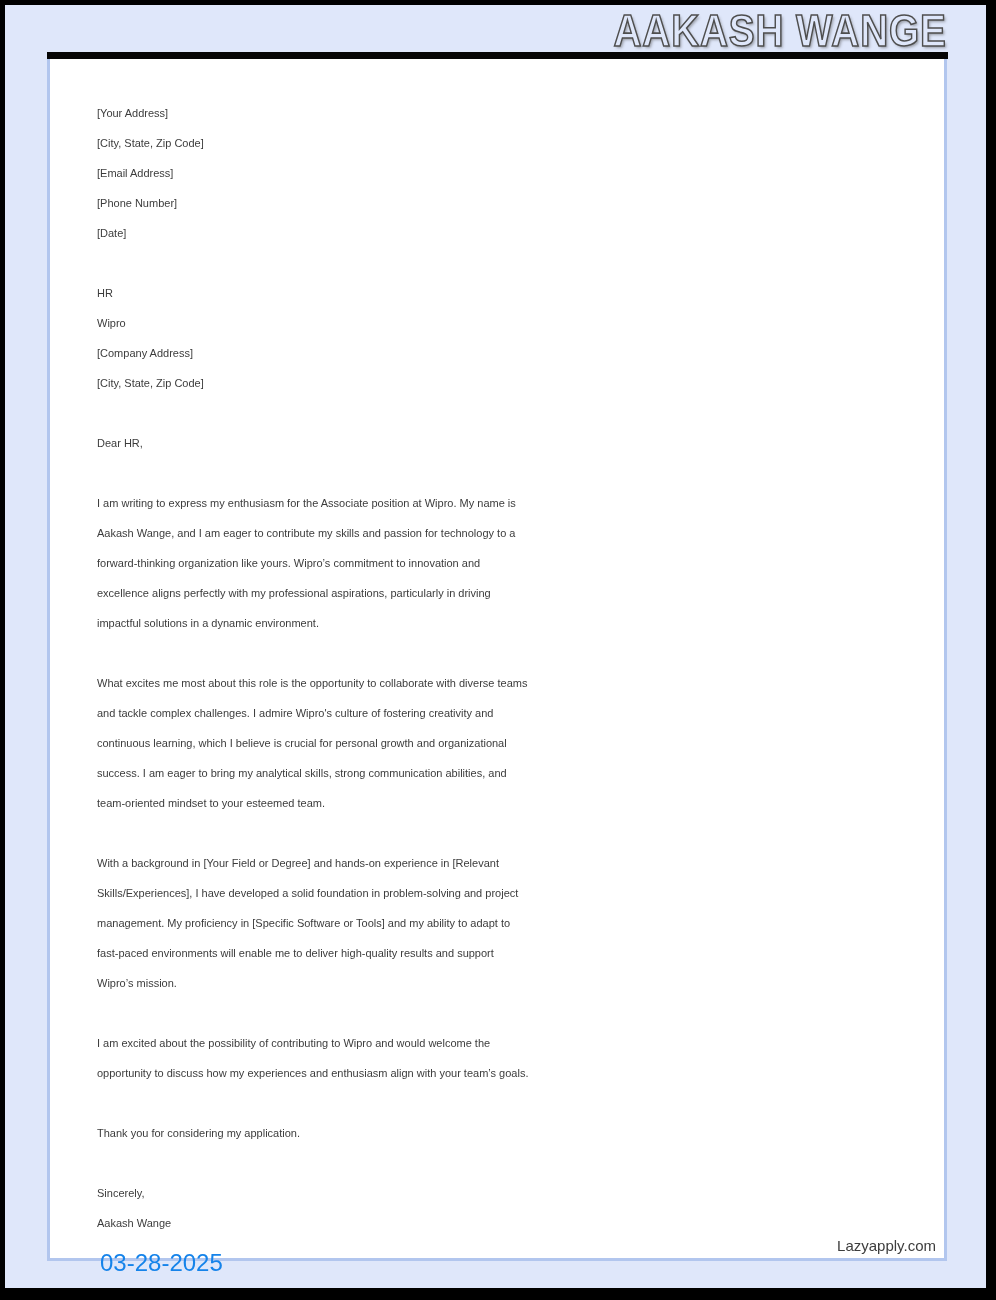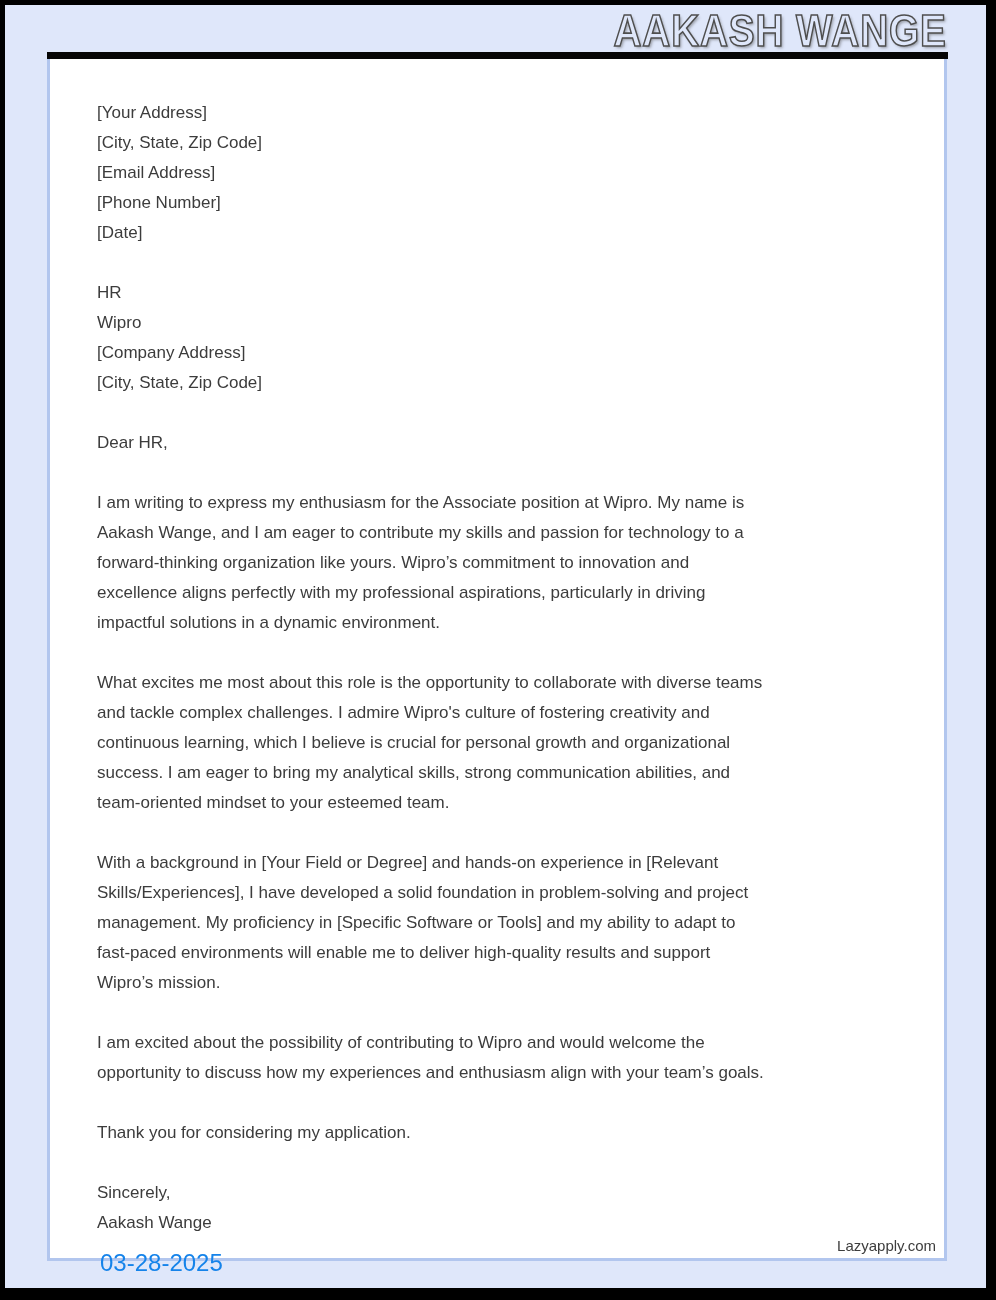--- a/index.html
+++ b/index.html
@@ -50,21 +50,21 @@
     background: #ffffff;
     border: 3px solid #b2c6ee;
     border-top: none;
   }
 
   .letter-body {
     position: absolute;
     left: 47px;
     top: 39px;
     width: 824px;
-    font-size: 17px;
+    font-size: 11px;
     line-height: 30px;
     color: #3c3c3c;
     white-space: pre-line;
   }
 
   .watermark {
     position: absolute;
     right: 8px;
     bottom: 4px;
     font-size: 15px;

